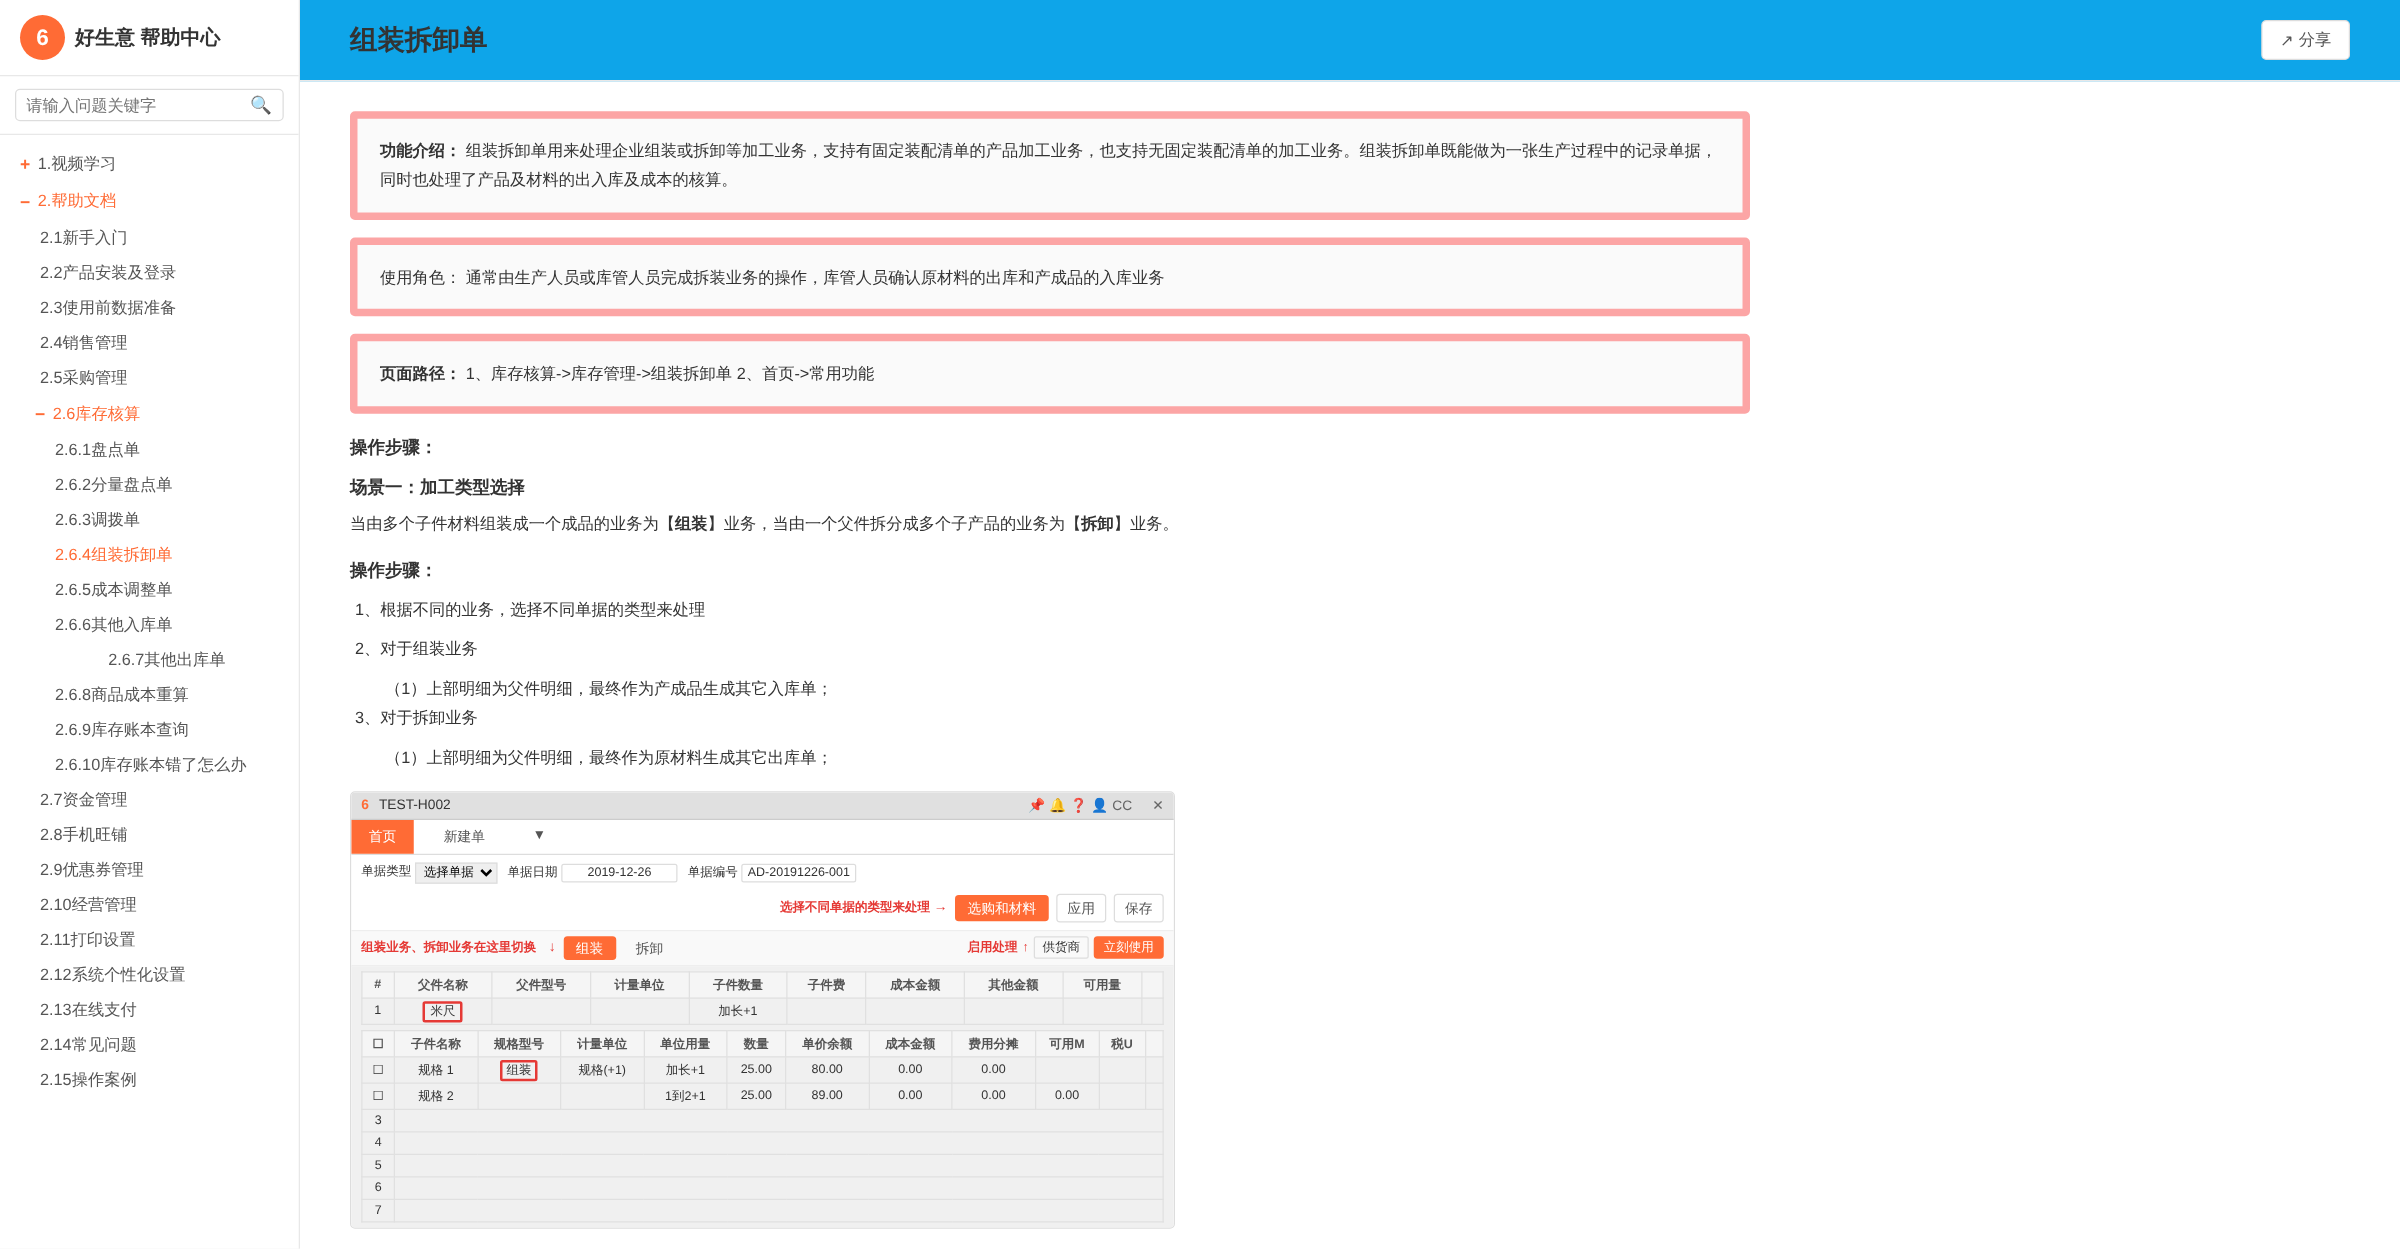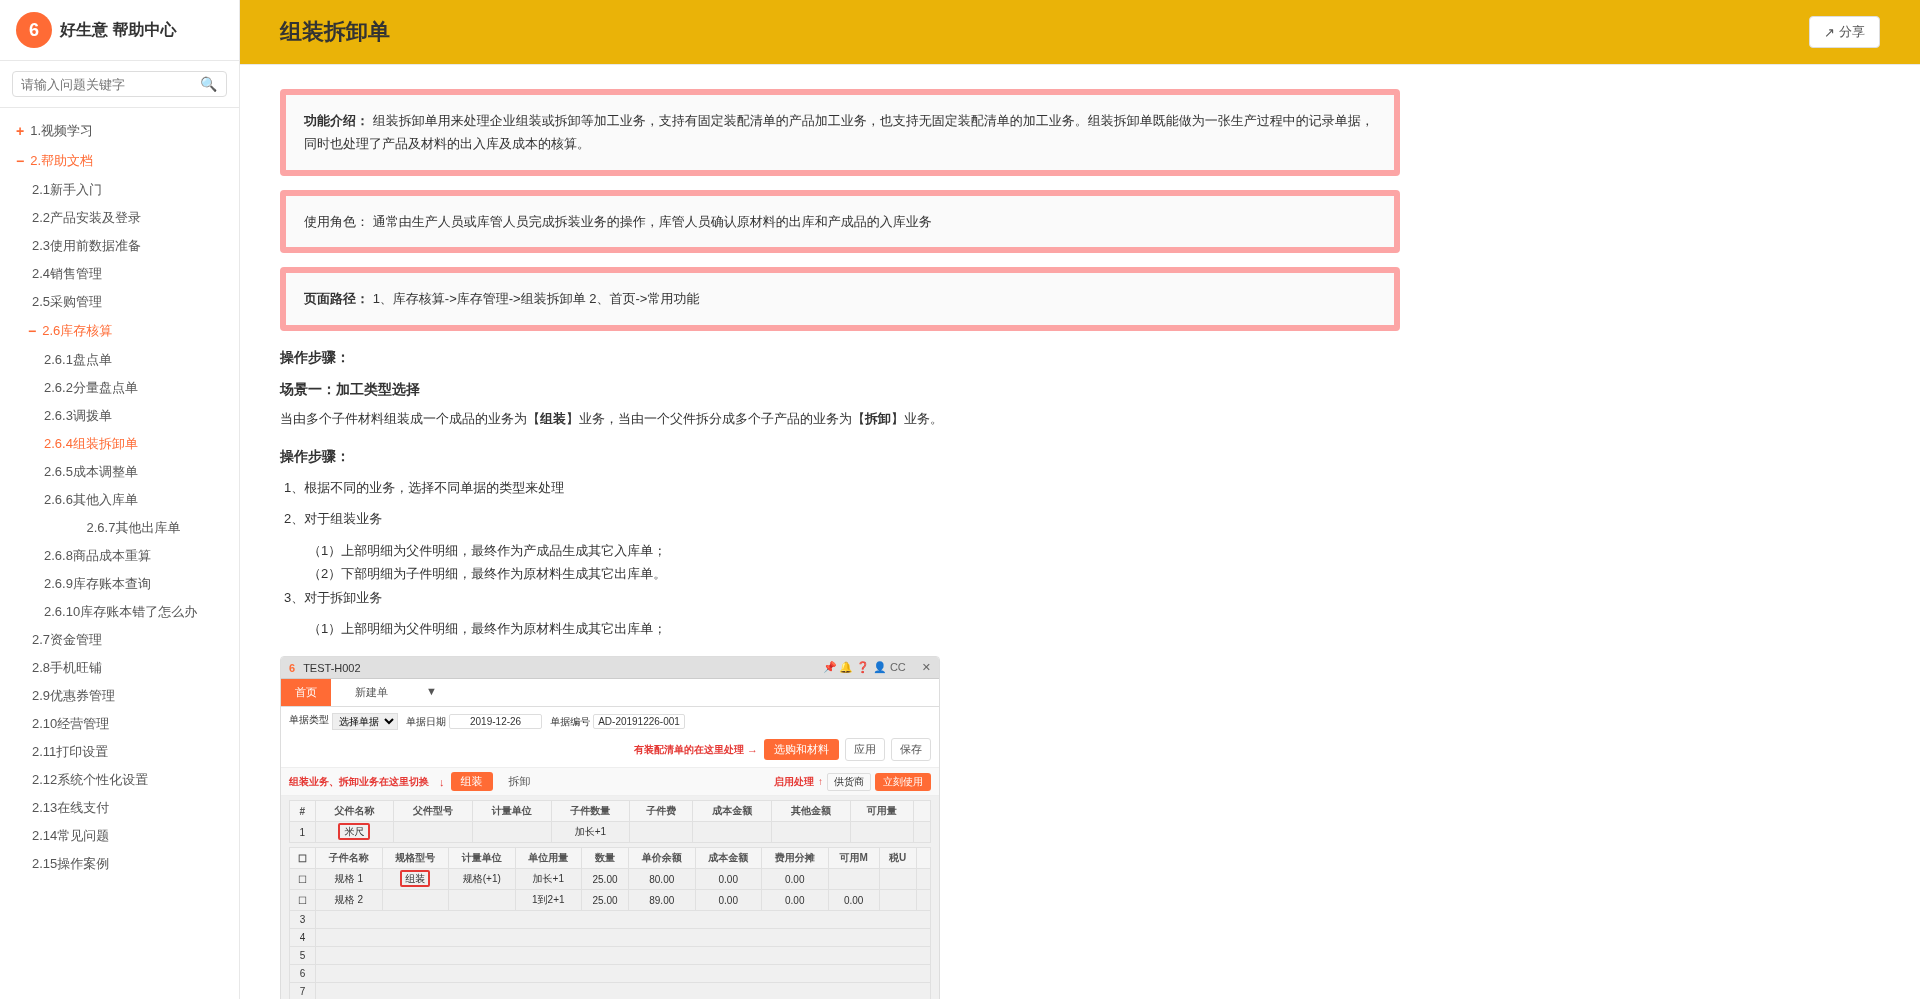--- a/index.html
+++ b/index.html
@@ -88,21 +88,21 @@
       flex: 1;
       overflow-y: auto;
       background: #fff;
     }
     #header {
       display: flex;
       align-items: center;
       justify-content: space-between;
       padding: 16px 40px 16px 40px;
       border-bottom: 1px solid #e8e8e8;
-      background: #eab308;
+      background: #0ea5e9;
     }
     #page-title {
       font-size: 22px;
       font-weight: bold;
       color: #333;
     }
     #share-btn {
       display: flex;
       align-items: center;
       gap: 4px;
@@ -313,21 +313,20 @@
     <div class="step-item">
       当由多个子件材料组装成一个成品的业务为【<strong>组装</strong>】业务，当由一个父件拆分成多个子产品的业务为【<strong>拆卸</strong>】业务。
     </div>
 
     <div class="section-title">操作步骤：</div>
 
     <div class="step-list">
       <div class="step-item">1、根据不同的业务，选择不同单据的类型来处理</div>
       <div class="step-item">2、对于组装业务</div>
       <div class="sub-step-item">（1）上部明细为父件明细，最终作为产成品生成其它入库单；</div>
-      <div class="sub-step-item">（2）下部明细为子件明细，最终作为原材料生成其它出库单。</div>
       <div class="step-item">3、对于拆卸业务</div>
       <div class="sub-step-item">（1）上部明细为父件明细，最终作为原材料生成其它出库单；</div>
     </div>
 
     <div id="screenshot-container">
       <div class="mock-app">
 
         <div class="mock-titlebar">
           <span style="color:#ff6b35;font-weight:bold;">6</span>
           <span>TEST-H002</span>
@@ -353,21 +352,21 @@
             <span>单据日期</span>
             <span style="border:1px solid #ddd;padding:1px 20px;border-radius:2px;">2019-12-26</span>
           </div>
           <div style="display:flex;align-items:center;gap:3px;font-size:10px;">
             <span>单据编号</span>
             <span style="border:1px solid #ddd;padding:1px 4px;border-radius:2px;">AD-20191226-001</span>
           </div>
           <div style="margin-left:auto;display:flex;align-items:center;gap:6px;">
 
             <div style="position:relative;">
-              <span style="color:#e53935;font-size:10px;font-weight:bold;">有装配清单的在这里处理</span>
+              <span style="color:#e53935;font-size:10px;font-weight:bold;">选择不同单据的类型来处理</span>
               <span style="color:#e53935;font-size:11px;">→</span>
             </div>
             <button class="mock-btn-orange">选购和材料</button>
             <button class="mock-btn-white">应用</button>
             <button class="mock-btn-white">保存</button>
           </div>
         </div>
 
         <div style="background:#f9f9f9;padding:4px 8px;display:flex;align-items:center;gap:6px;border-bottom:1px solid #eee;position:relative;">
           <span style="color:#e53935;font-size:10px;font-weight:bold;margin-right:4px;">组装业务、拆卸业务在这里切换</span>

